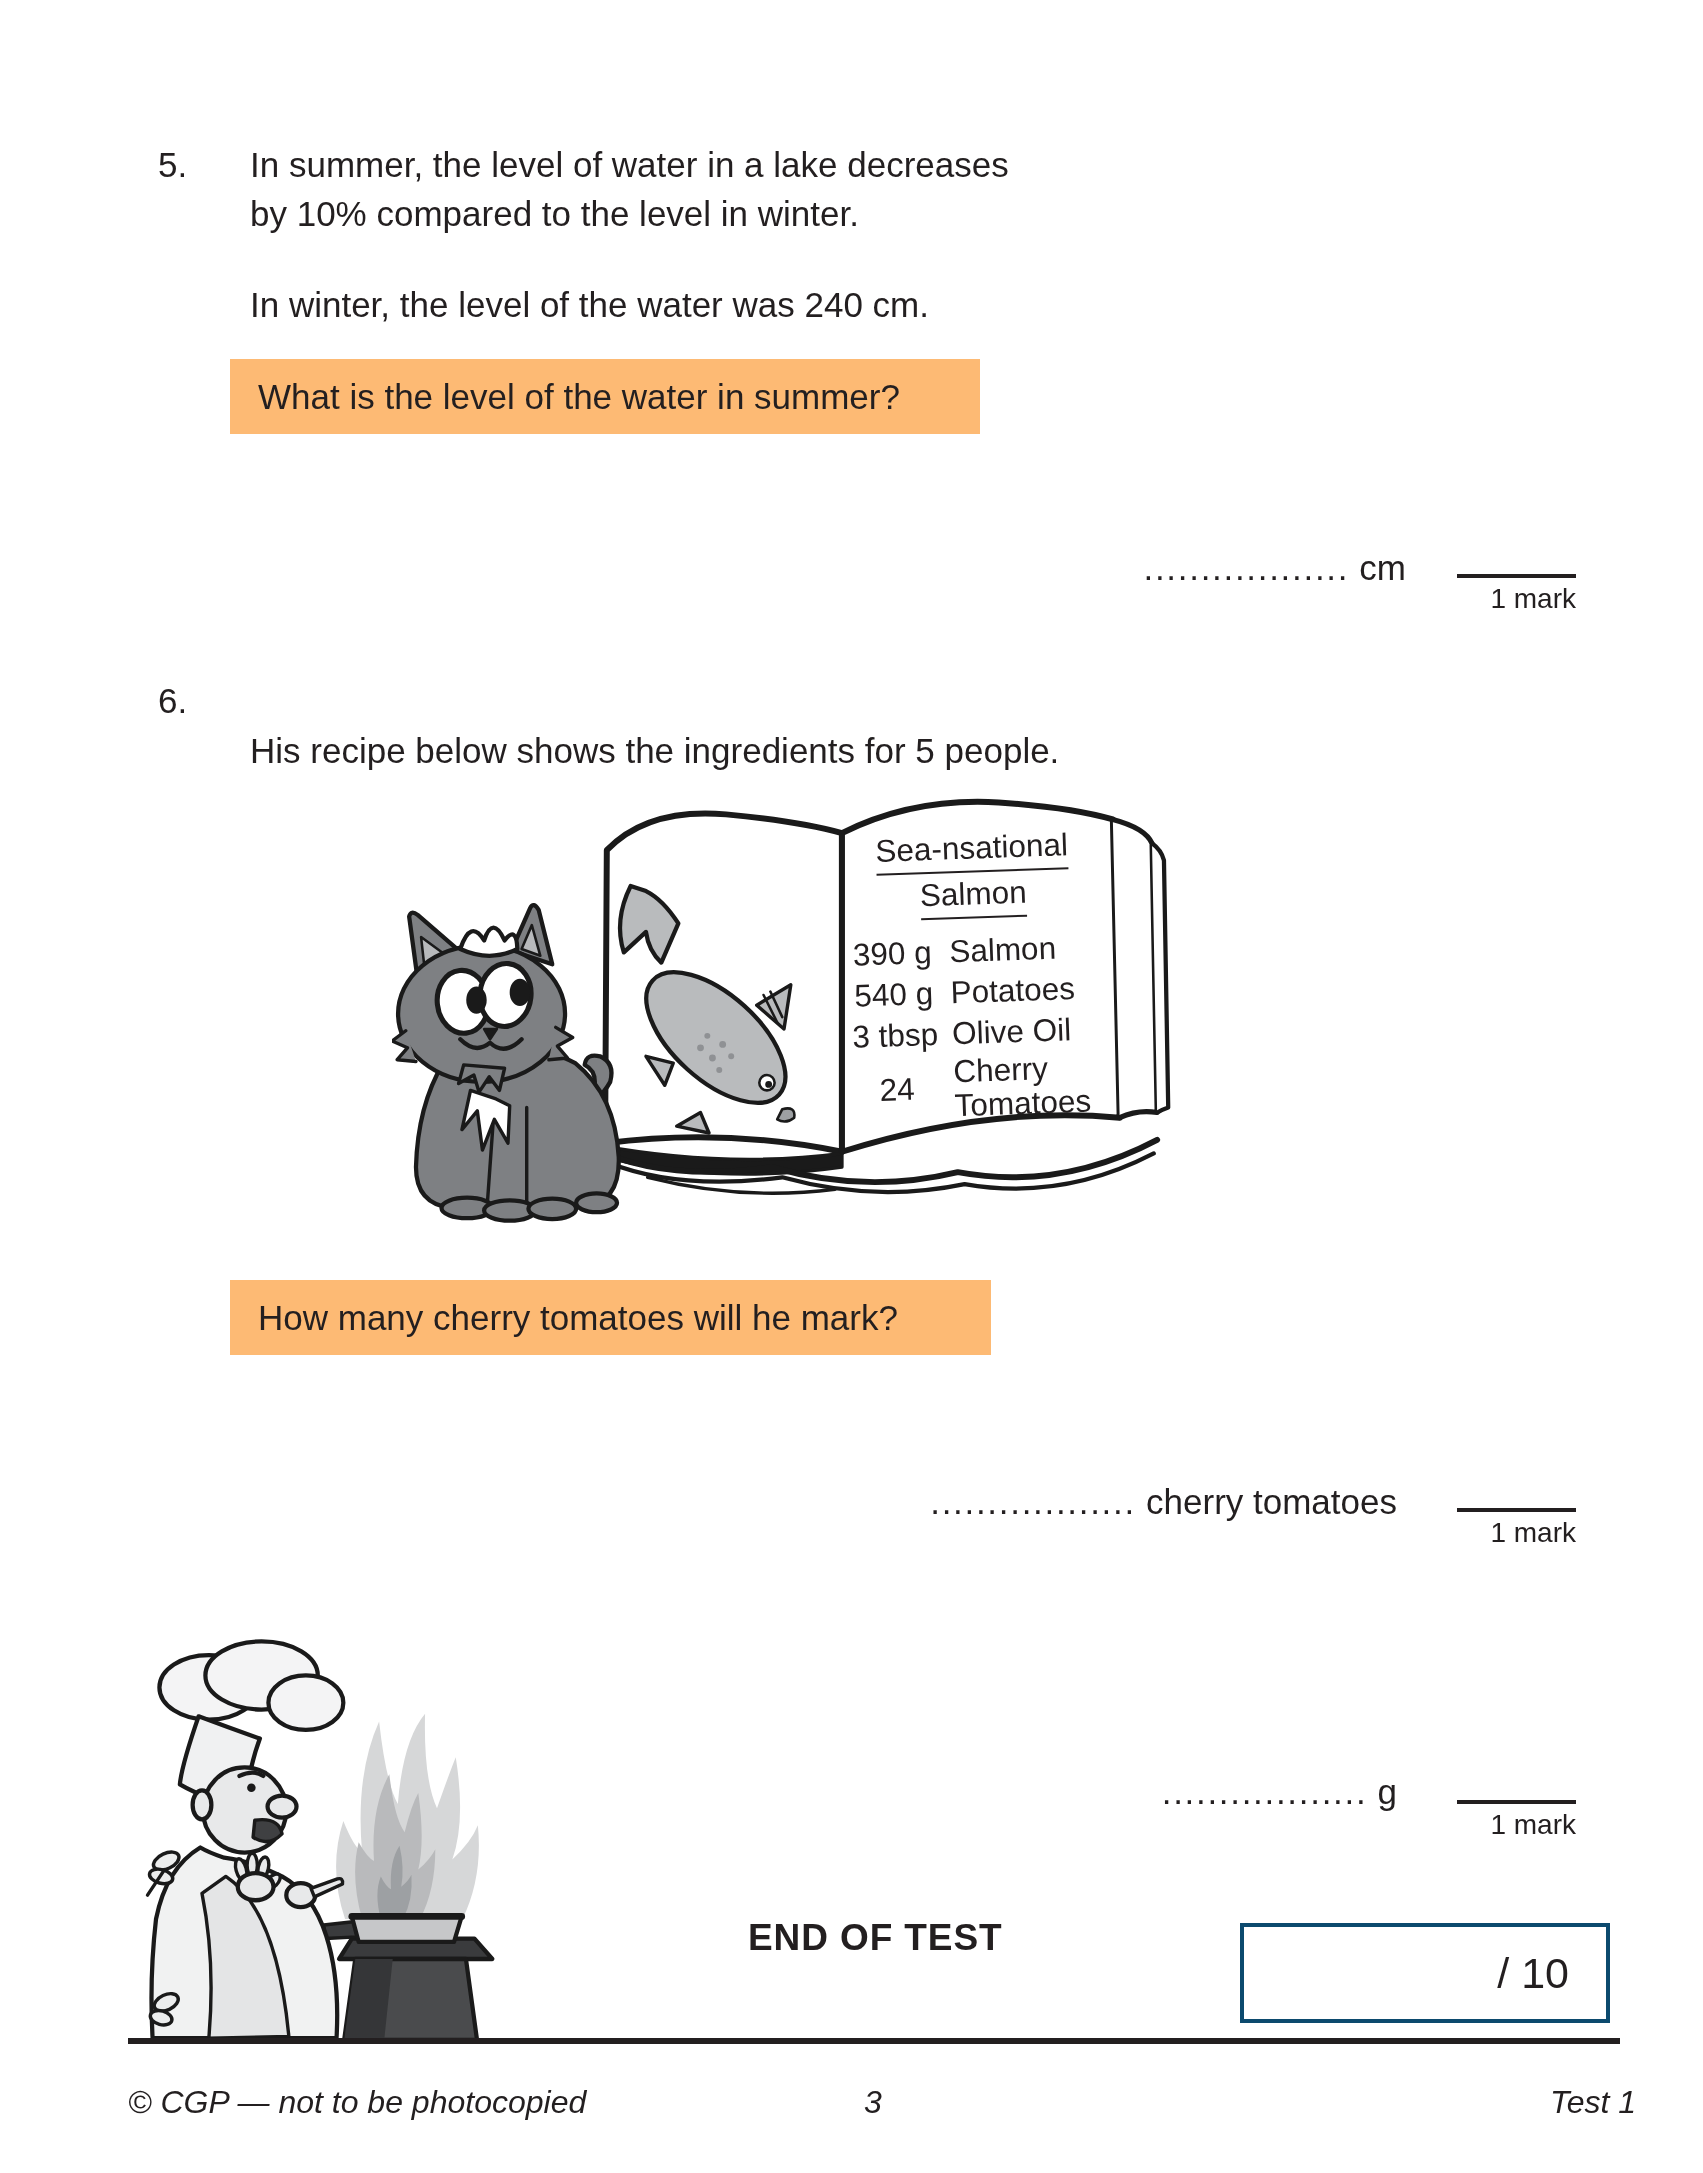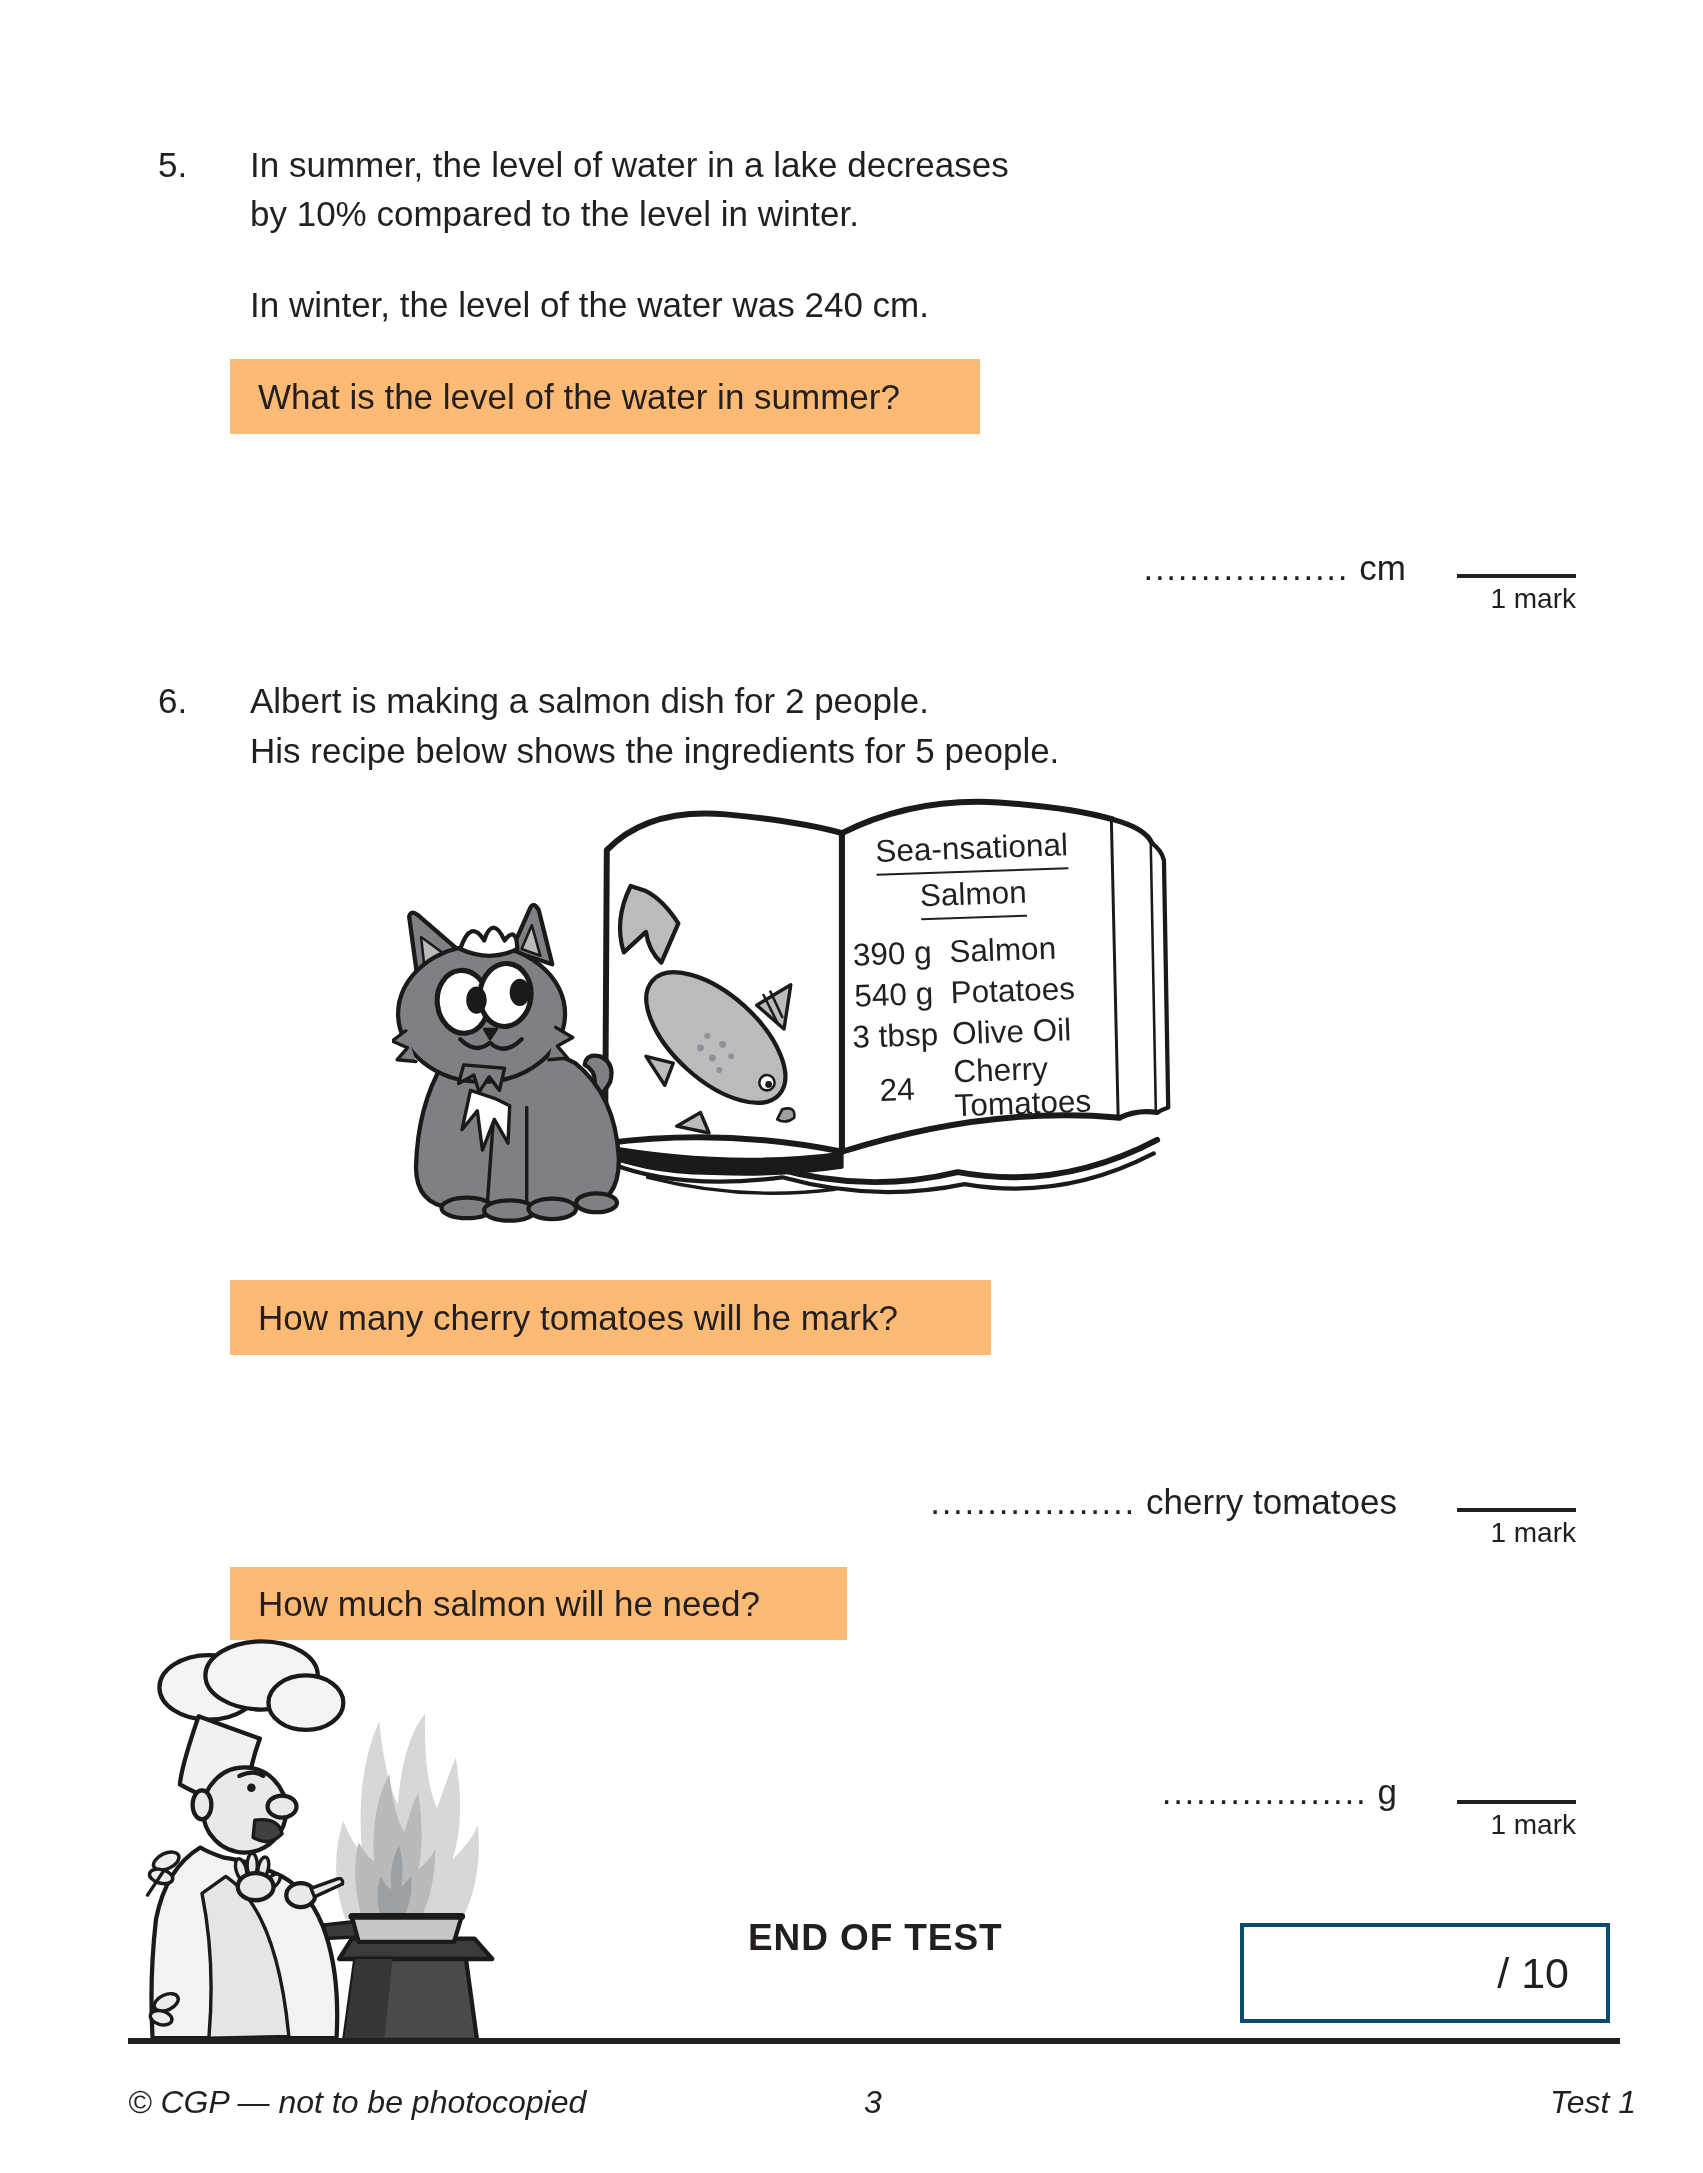--- a/index.html
+++ b/index.html
@@ -58,21 +58,20 @@
 
   <div class="answer-row abs" style="right:298px;top:548px">
     <span class="dots">..................</span>
     <span class="unit">cm</span>
   </div>
   <div class="mark-tab abs" style="left:1457px;top:574px">
     <span>1 mark</span>
   </div>
 
   <div class="qnum abs" style="left:158px;top:681px">6.</div>
-  <div class="qline abs" style="left:250px;top:681px">Albert is making a salmon dish for 2 people.</div>
   <div class="qline abs" style="left:250px;top:731px">His recipe below shows the ingredients for 5 people.</div>
 
   <svg class="abs" style="left:392px;top:782px" width="784" height="443" viewBox="0 0 920 520">
     <g stroke="#1a1a1a" stroke-linejoin="round" stroke-linecap="round">
 
       <g>
         <path d="M250,424 L252,80 Q300,30 392,38 Q478,46 528,60 L528,434 Q390,406 250,424 Z" fill="#ffffff" stroke-width="7"></path>
         <path d="M528,60 Q612,18 712,24 Q798,30 846,44 L854,394 Q700,380 528,434 Z" fill="#ffffff" stroke-width="7"></path>
         <path d="M846,44 Q884,54 892,72 L898,388 Q876,384 854,394" fill="#ffffff" stroke-width="6"></path>
         <path d="M892,72 Q903,80 906,92 L911,382 Q905,384 898,388" fill="#ffffff" stroke-width="5"></path>
@@ -166,23 +165,20 @@
   </div>
 
   <div class="answer-row abs" style="right:307px;top:1482px">
     <span class="dots">..................</span>
     <span class="unit">cherry tomatoes</span>
   </div>
   <div class="mark-tab abs" style="left:1457px;top:1508px">
     <span>1 mark</span>
   </div>
 
-  <div class="highlight abs" style="left:230px;top:1567px;width:589px;height:73px">
-    <span>How much salmon will he need?</span>
-  </div>
 
   <div class="answer-row abs" style="right:307px;top:1772px">
     <span class="dots">..................</span>
     <span class="unit">g</span>
   </div>
   <div class="mark-tab abs" style="left:1457px;top:1800px">
     <span>1 mark</span>
   </div>
 
   <svg class="abs" style="left:81px;top:1638px" width="477" height="407" viewBox="0 0 560 478">

